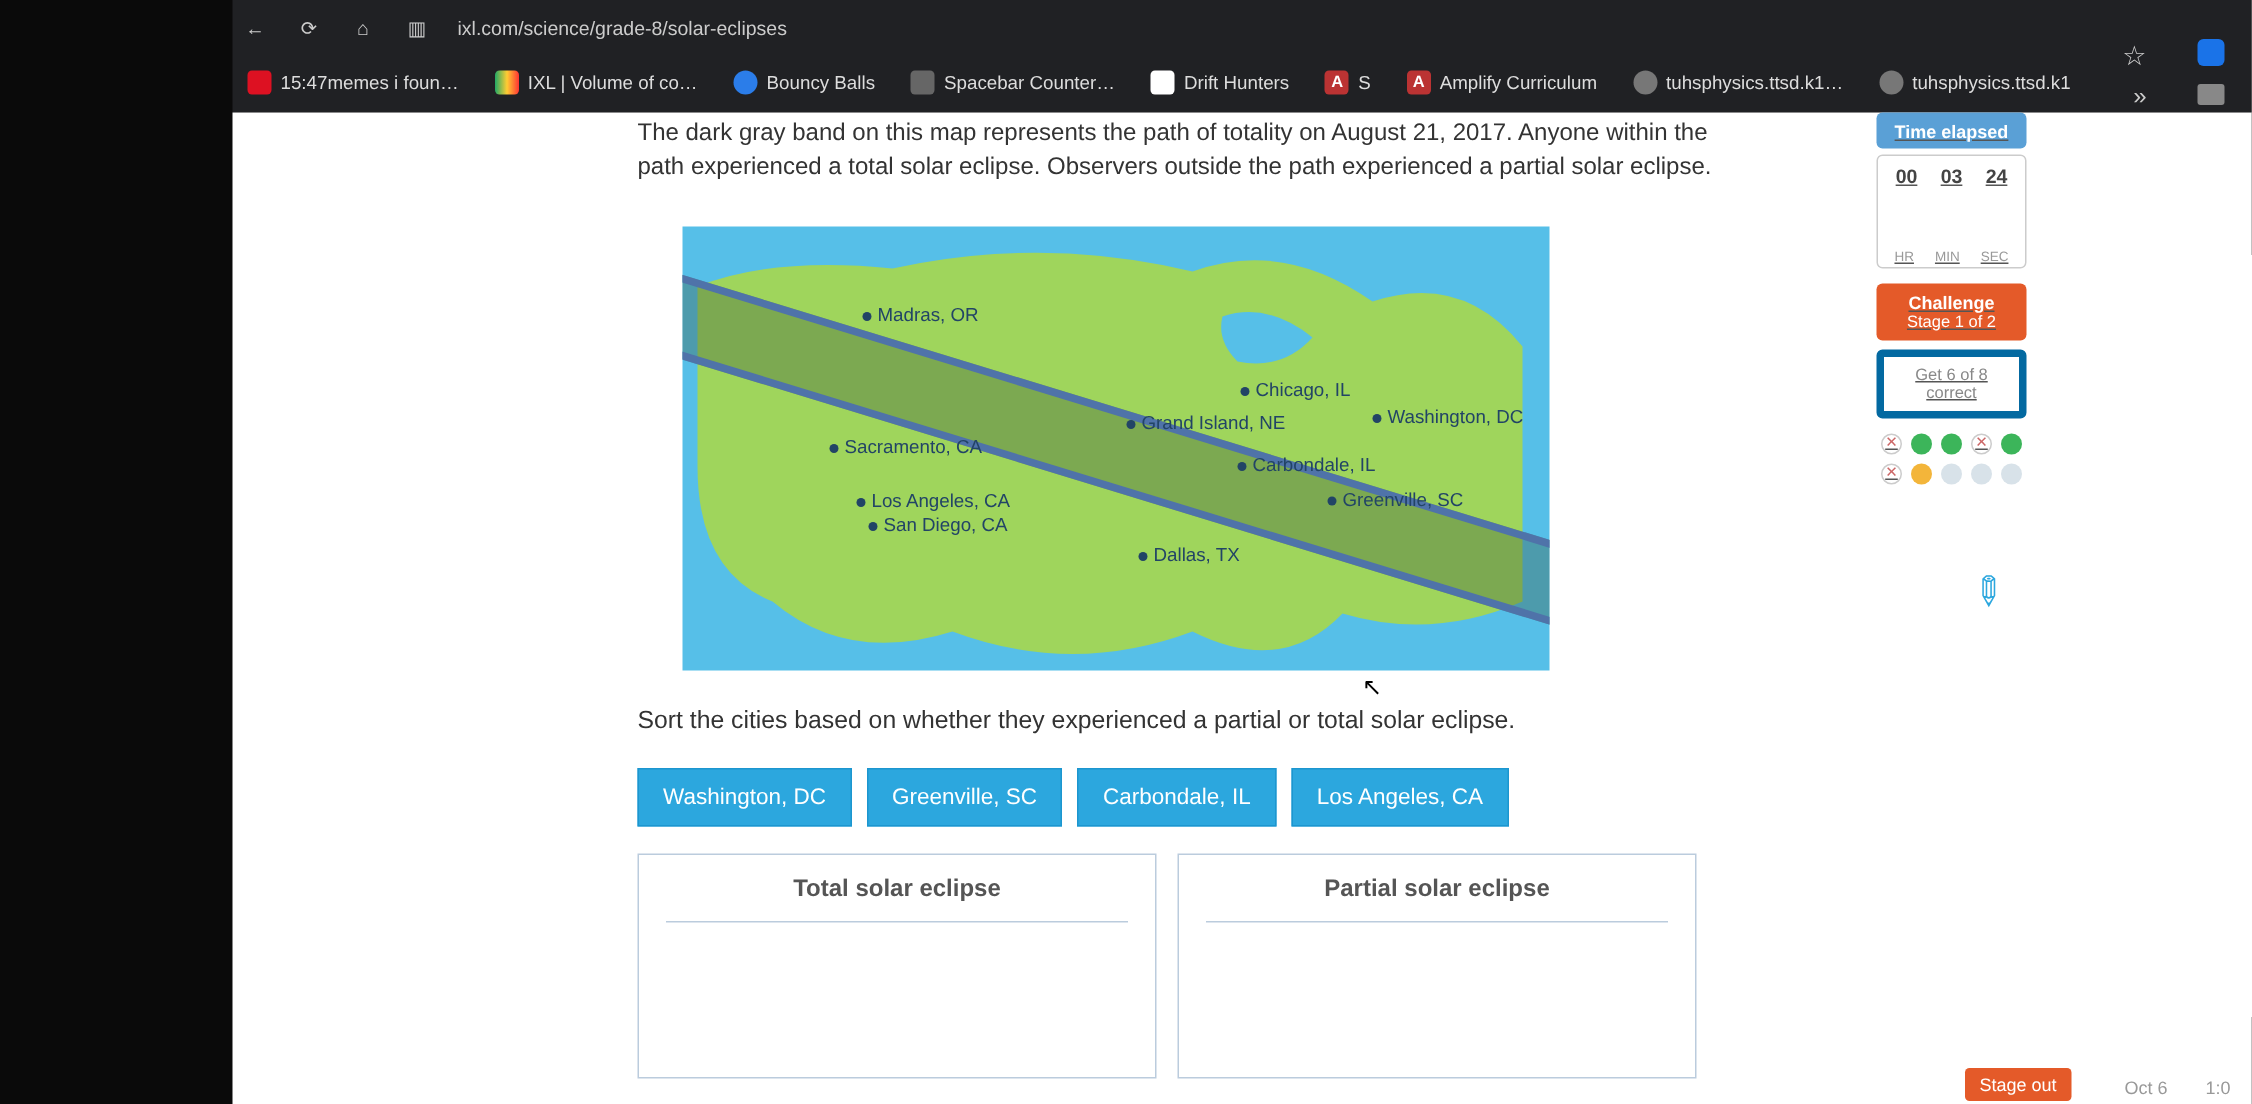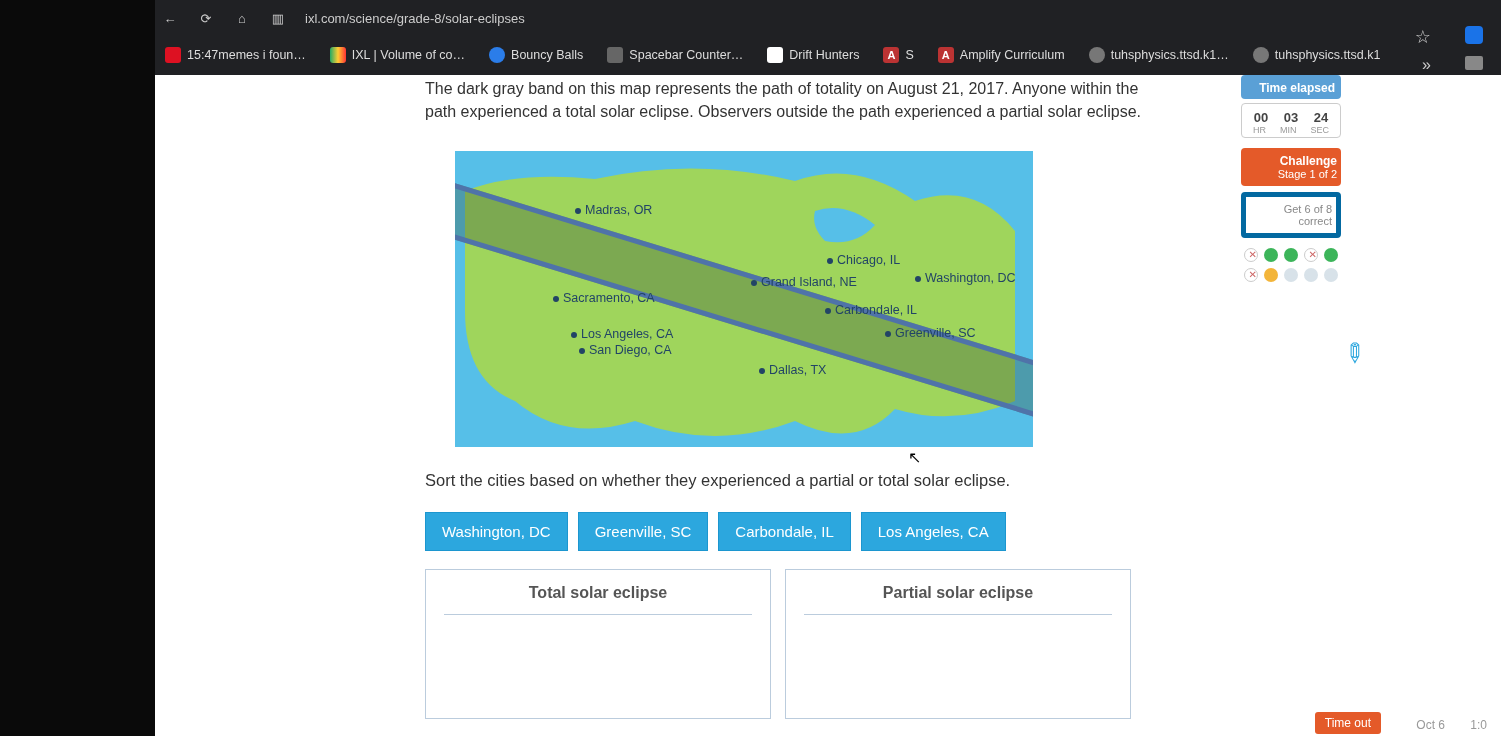--- a/index.html
+++ b/index.html
@@ -37,25 +37,25 @@
 .city::before{content:"";display:inline-block;width:6px;height:6px;background:#246;border-radius:50%;margin-right:4px;vertical-align:middle;}
 
 .prompt { font-size:16.5px; color:#333; margin-top:24px;}
 .chips { display:flex; gap:10px; margin-top:22px;}
 .chip { background:#2ca7de; color:#fff; padding:10px 16px; font-size:15px; border:1px solid #1c96cf; cursor:move;}
 .dropzones{ display:flex; gap:14px; margin-top:18px;}
 .zone { width:346px; height:150px; border:1px solid #bcd; padding:14px 18px 0;}
 .zone h3 { text-align:center; font-size:16px; color:#555; font-weight:bold; border-bottom:1px solid #bcd; padding-bottom:12px;}
 
 
-.side { position:absolute; right:160px; top:0; width:100px; font-size:12px; text-align:right; color:#555;}
+.side { position:absolute; right:150px; top:0; width:100px; font-size:12px; text-align:center; color:#555;text-decoration:underline;}
 .timecard { background:#5aa0d6; color:#fff; border-radius:4px; padding:6px 6px 4px; font-size:12px; font-weight:bold;}
 .timer { background:#fff; border:1px solid #ccc; border-radius:4px; padding:6px 4px 2px; margin-top:4px;}
 .trow{display:flex;justify-content:space-around;font-size:13px;color:#444;font-weight:bold;}
-.trow.lbl span{font-size:9px;color:#999;font-weight:normal;}
+.trow.lbl span{font-size:9px;color:#999;font-weight:normal;margin-top:41px;}
 .challenge{ background:#e45a29; color:#fff; border-radius:4px; padding:6px 4px; margin-top:10px; font-size:12px; font-weight:bold;}
 .challenge div:last-child{font-weight:normal;font-size:11px;}
 .goal{ background:#fff;border:5px solid #0369a1;border-radius:4px; padding:6px 4px; margin-top:6px; font-size:11px; color:#888;}
 .dots{ margin-top:10px; display:flex; flex-wrap:wrap; gap:6px; justify-content:center; align-items:center;}
 .dots span{width:14px;height:14px;border-radius:50%;display:inline-block;}
 .d-x{background:#fff;border:1px solid #ccc;color:#c66;font-size:10px;line-height:12px;}
 .d-g{background:#3cb55a;}
 .d-y{background:#f3b53a;}
 .d-e{background:#d8e2e9;}
 .pencil{ margin-top:56px; font-size:26px; color:#2ca7de; transform:rotate(45deg); display:inline-block; cursor:pointer; position:relative; left:24px;}
@@ -193,18 +193,18 @@
       <span class="d-g"></span>
       <span class="d-x">✕</span>
       <span class="d-y"></span>
       <span class="d-e"></span>
       <span class="d-e"></span>
       <span class="d-e"></span>
     </div>
     <span class="pencil">✎</span>
   </div>
 
-  <div class="signout">Time out</div>
+  <div class="signout">Stage out</div>
   <div class="date">Oct 6</div>
   <div class="clk">1:0</div>
 </div>
 
 <span class="cursor">↖</span>
 
 </body></html>

